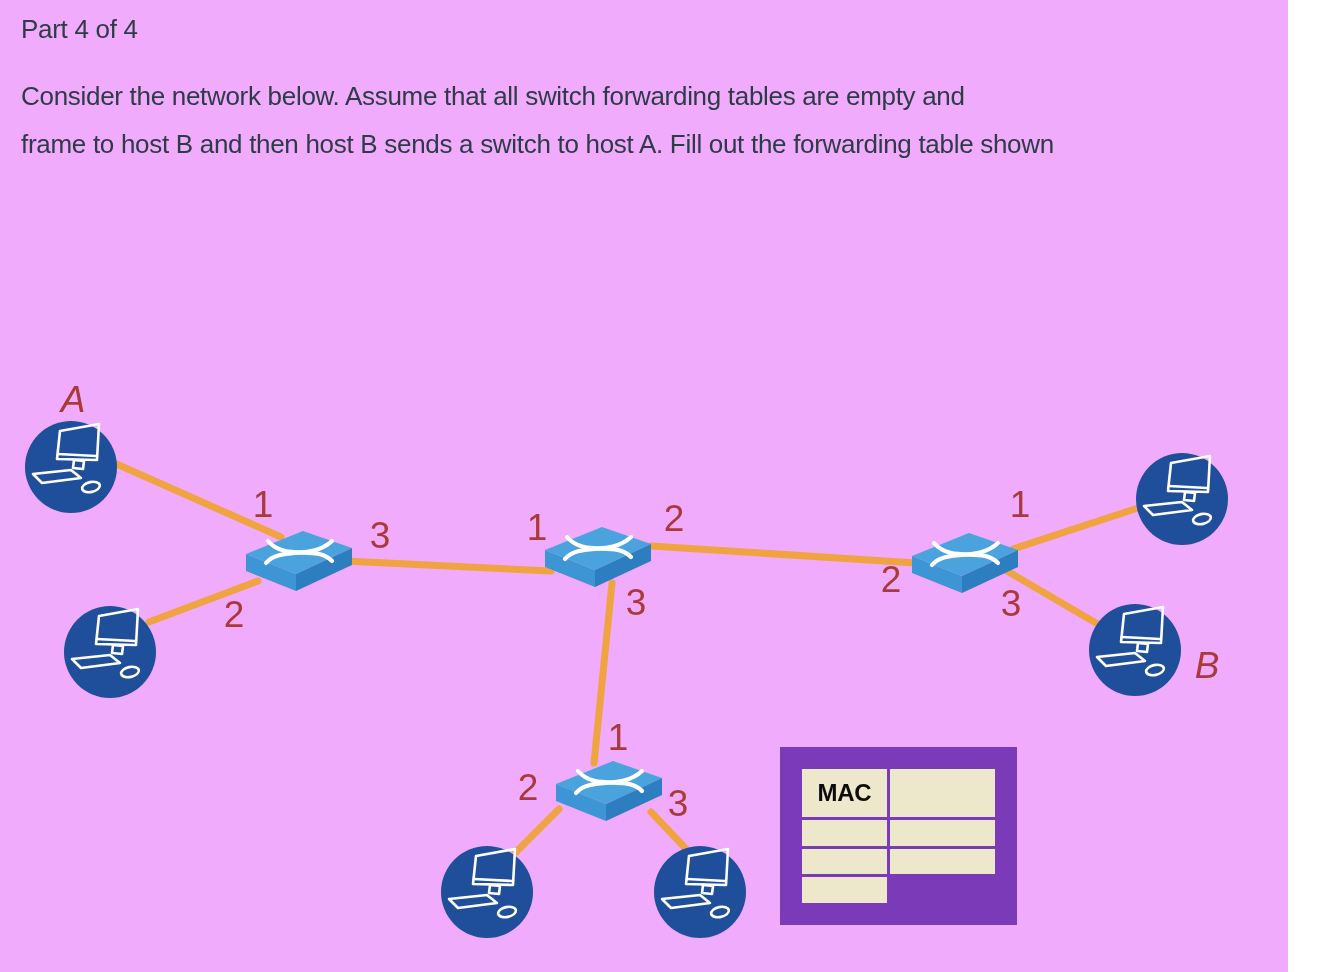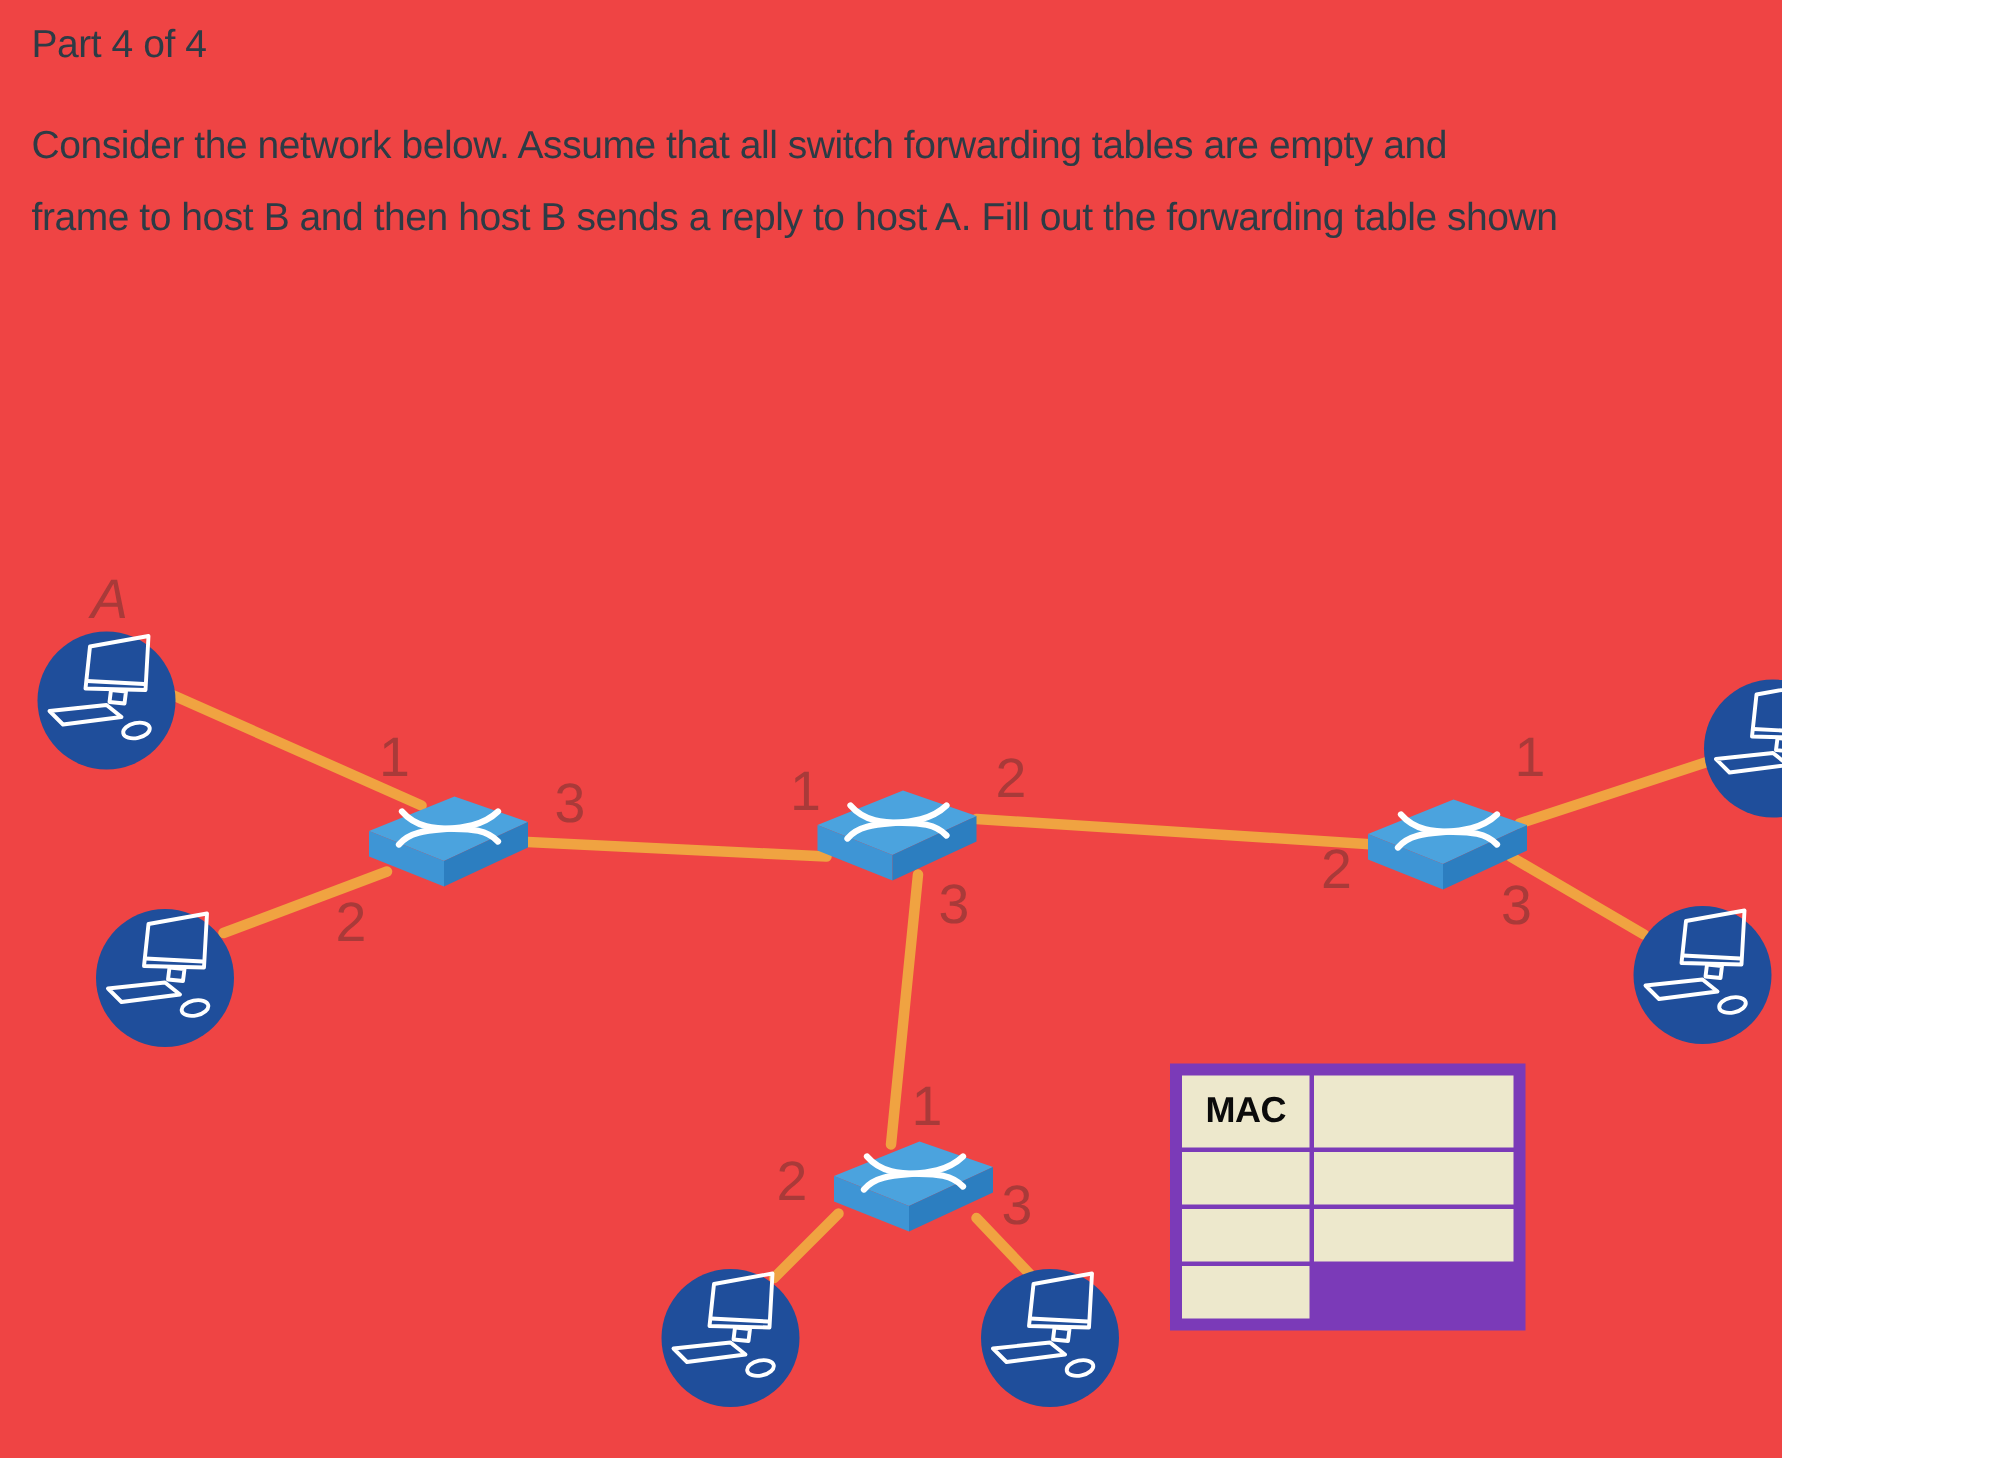--- a/index.html
+++ b/index.html
@@ -3,23 +3,23 @@
 <meta charset="utf-8">
 <style>
   * { margin: 0; padding: 0; box-sizing: border-box; }
   html, body { background: #ffffff; }
   body {
     font-family: "Liberation Sans", sans-serif;
     color: #2D3B45;
   }
   .page {
     position: relative;
-    width: 1188px;
+    width: 1288px;
     height: 972px;
-    background: #ef4444;
+    background: #f0abfc;
     overflow: hidden;
   }
   .part-title {
     position: absolute;
     left: 21px;
     top: 14px;
     font-size: 26px;
     font-weight: 400;
     color: #2D3B45;
     letter-spacing: -0.3px;
@@ -55,25 +55,25 @@
   .host-label {
     font-family: "Liberation Sans", sans-serif;
     font-size: 37px;
     font-style: italic;
     fill: #A93A39;
   }
   
   .fwd-table {
     position: absolute;
     left: 780px;
-    top: 709px;
+    top: 747px;
     width: 237px;
     height: 178px;
     background: #7B3AB8;
-    padding: 8px;
+    padding: 22px;
     display: grid;
     grid-template-columns: 85px 1fr;
     grid-template-rows: 48px 1fr 1fr 1fr;
     gap: 3px;
   }
   .fwd-cell {
     background: #EDE8CC;
     display: flex;
     align-items: center;
     justify-content: center;
@@ -87,21 +87,21 @@
 </style>
 </head>
 <body>
 
 <div class="page">
 
   <div class="part-title">Part 4 of 4</div>
 
   <div class="question-text">
     <div>Consider the network below. Assume that all switch forwarding tables are empty and</div>
-    <div>frame to host B and then host B sends a reply to host A. Fill out the forwarding table shown</div>
+    <div>frame to host B and then host B sends a switch to host A. Fill out the forwarding table shown</div>
   </div>
 
   <svg class="diagram-svg" width="1342" height="972" viewBox="0 0 1342 972">
 
     <defs>
       <g id="host-icon">
         <path class="host-art" d="M -14,-8 L -11,-36 L 28,-43 L 26,-7 Z"></path>
         <path class="host-art" d="M -13,-13 L 25,-11"></path>
         <path class="host-art" d="M 3,-7 L 13,-6 L 12,2 L 2,1 Z"></path>
         <path class="host-art" d="M -38,7 L 0,3 L 10,11 L -29,16 Z"></path>

